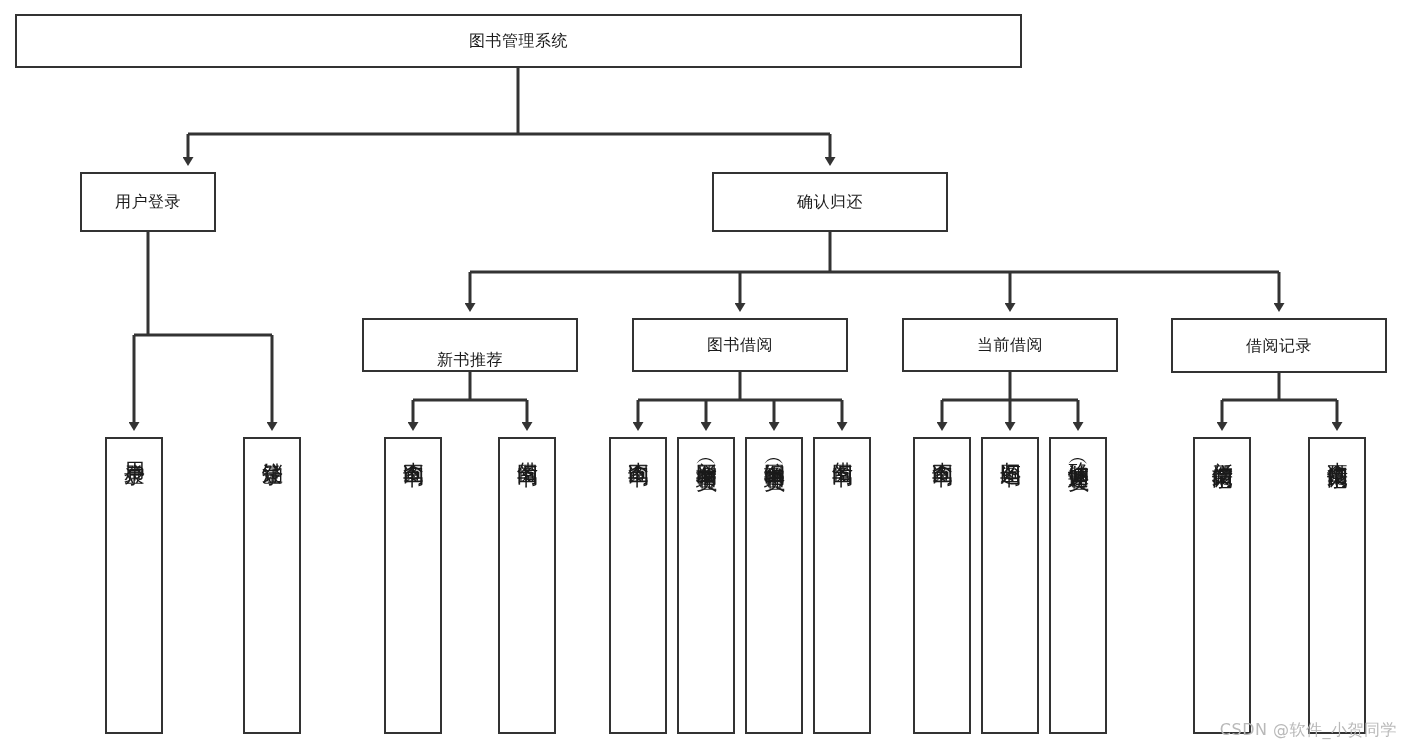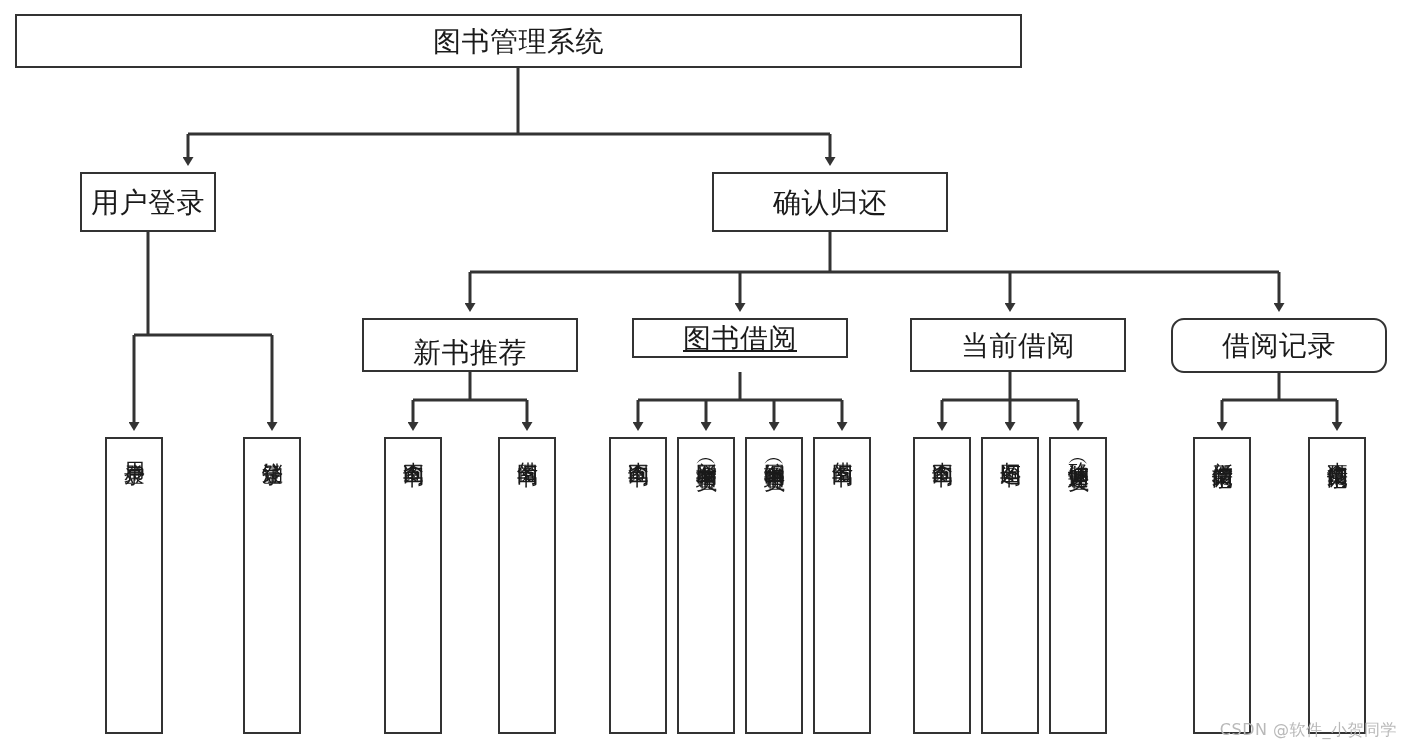--- a/index.html
+++ b/index.html
@@ -31,21 +31,21 @@
     position: absolute;
     box-sizing: border-box;
     background: #ffffff;
     border: 2px solid #333333;
     display: flex;
     align-items: center;
     justify-content: center;
     text-align: center;
   }
   .node .lbl {
-    font-size: 28px;
+    font-size: 16px;
     line-height: 1.25;
     color: #1a1a1a;
     letter-spacing: 0.5px;
     white-space: nowrap;
   }
   .node.vertical {
     align-items: flex-start;
     padding-top: 6px;
   }
   .node.vertical .lbl {
@@ -130,27 +130,27 @@
   <div class="node" style="left:80px; top:172px; width:136px; height:60px;">
     <span class="lbl">用户登录</span>
   </div>
   <div class="node" style="left:712px; top:172px; width:236px; height:60px;">
     <span class="lbl">确认归还</span>
   </div>
 
   <div class="node" style="left:362px; top:318px; width:216px; height:54px;align-items:flex-end;">
     <span class="lbl">新书推荐</span>
   </div>
-  <div class="node" style="left:632px; top:318px; width:216px; height:40px;text-decoration:underline;">
+  <div class="node" style="left:632px; top:318px; width:216px; height:54px;">
     <span class="lbl">图书借阅</span>
   </div>
-  <div class="node" style="left:902px; top:318px; width:216px; height:54px;margin-left:8px;">
+  <div class="node" style="left:902px; top:318px; width:216px; height:54px;">
     <span class="lbl">当前借阅</span>
   </div>
-  <div class="node" style="left:1171px; top:318px; width:216px; height:55px;border-radius:13px;">
+  <div class="node" style="left:1171px; top:318px; width:216px; height:55px;">
     <span class="lbl">借阅记录</span>
   </div>
 
   <div class="node vertical" style="left:105px; top:437px; width:58px; height:297px;">
     <span class="lbl">用户登录</span>
   </div>
   <div class="node vertical" style="left:243px; top:437px; width:58px; height:297px;">
     <span class="lbl">注销登录</span>
   </div>
 

